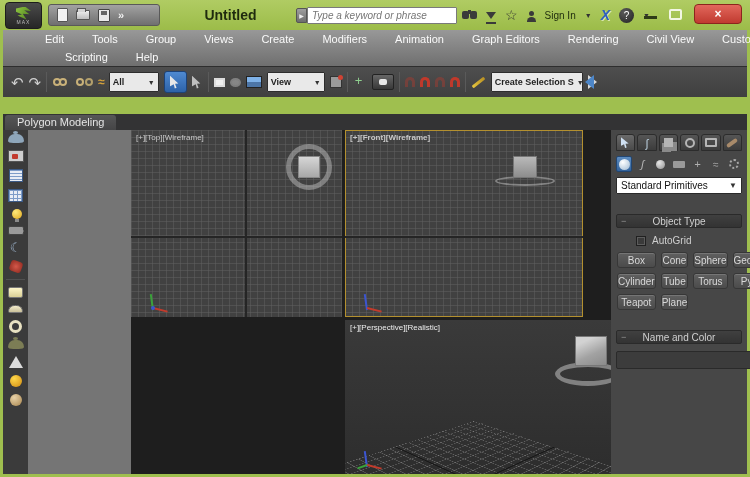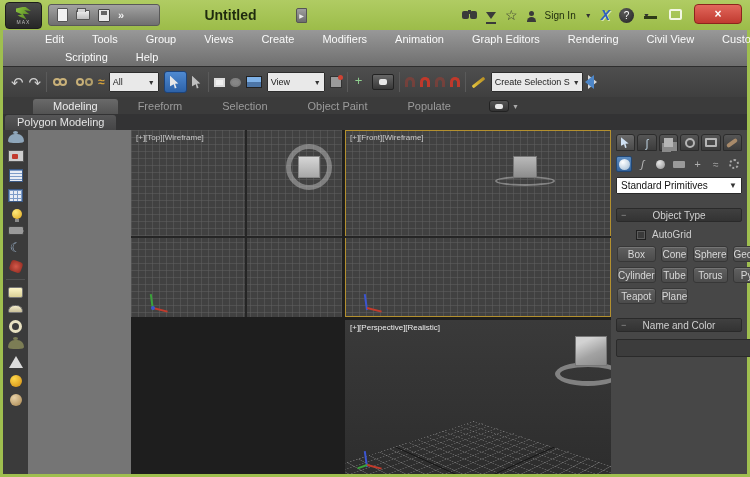--- a/index.html
+++ b/index.html
@@ -77,21 +77,21 @@
   .tsep { width:1px; height:20px; background:#2d2d2d; border-right:1px solid #5a5a5a; }
   .tbtn { color:#cfcfcf; font-size:15px; line-height:15px; cursor:pointer; }
   .chain { width:18px; height:13px; position:relative; cursor:pointer; }
   .chain i { position:absolute; width:8px; height:8px; border:2px solid #c9b179; border-radius:50%; top:2px; }
   .chain i:first-child { left:1px; }
   .chain i:last-child { left:7px; }
   .chain.broken i:last-child { left:10px; border-color:#b3a06c; }
   .bindsw { color:#d6a33c; font-size:12px; font-weight:bold; cursor:pointer; letter-spacing:-1px; }
   .dd { height:18px; background:#e9e9e9; border:1px solid #2d2d2d; border-radius:1px;
     font-size:9px; color:#222; display:flex; align-items:center; justify-content:space-between;
-    padding:9px 3px; cursor:pointer; overflow:hidden; white-space:nowrap; }
+    padding:9px 3px; cursor:pointer; overflow:hidden; white-space:nowrap;font-weight:bold; }
   .dd .caret2 { font-size:7px; color:#333; margin-left:3px; }
   .cursor-ico { width:11px; height:13px; background:#e8e8e8;
     clip-path:polygon(0 0, 78% 62%, 48% 64%, 62% 95%, 46% 100%, 36% 68%, 0 84%); cursor:pointer; }
   .sel-btn { width:23px; height:22px; background:linear-gradient(#4f8ad2,#2d62a8);
     border:1px solid #1d4379; border-radius:3px; display:flex; align-items:center; justify-content:center; cursor:pointer; }
   .rect-reg { width:11px; height:9px; border:2px solid #dcdcdc; background:#efefef; cursor:pointer; }
   .dim { opacity:.38; }
   .wincross { width:16px; height:12px; background:linear-gradient(#7fb2e8 50%,#4d76a8 50%);
     border:1px solid #222; cursor:pointer; }
   .pivot-ico { width:12px; height:12px; background:#9a9a9a; border:1px solid #333; position:relative; cursor:pointer; }
@@ -161,21 +161,21 @@
   .gray-strip { position:absolute; left:25px; top:0; width:103px; height:344px; background:#757575; }
 
   
   .viewports { position:absolute; left:128px; top:0; width:480px; height:344px; background:#1e1e1e; }
   .vp { position:absolute; background-color:#414141; overflow:hidden; }
   .wire { background-image:
       linear-gradient(rgba(95,95,95,.55) 1px, transparent 1px),
       linear-gradient(90deg, rgba(95,95,95,.55) 1px, transparent 1px);
     background-size:7px 7px; }
   .vp-top  { left:0;   top:0;   width:211px; height:187px; }
-  .vp-front{ left:214px; top:0; width:266px; height:187px; outline:1px solid #b3902f; outline-offset:-1px; }
+  .vp-front{ left:214px; top:0; width:238px; height:187px; outline:1px solid #b3902f; outline-offset:-1px;font-weight:bold; }
   .vp-left { left:0;   top:190px; width:211px; height:154px; }
   .vp-persp{ left:214px; top:190px; width:290px; height:154px;
     background:linear-gradient(#3a3a3a,#2d2d2d); }
   .vp-label { position:absolute; left:5px; top:3px; font-size:8px; color:#c9c9c9; z-index:5; cursor:pointer; }
   .vp-persp .vp-label { color:#ececec; }
   .axis-v { position:absolute; top:0; bottom:0; width:2px; background:#252525; }
   .axis-h { position:absolute; left:0; right:0; height:2px; background:#252525; }
   .ring-cube { position:absolute; right:10px; top:14px; width:46px; height:46px;
     border:5px solid rgba(205,205,205,.45); border-radius:50%; cursor:pointer; }
   .ring-cube::after { content:""; position:absolute; left:50%; top:50%; transform:translate(-50%,-50%);
@@ -224,21 +224,21 @@
   .c-shapes { color:#b8b8b8; font-size:11px; }
   .c-light { width:9px; height:9px; border-radius:50%; background:radial-gradient(circle at 35% 30%,#e8e8e8,#8f8f8f); }
   .c-camera { width:12px; height:7px; background:#9a9a9a; border-radius:1px; }
   .c-helper { color:#b0b0b0; font-size:11px; }
   .c-warp { color:#a8a8a8; font-size:10px; }
   .c-sys { width:10px; height:10px; border:2px dotted #a8a8a8; border-radius:50%; }
   .cp-dd { margin-top:4px; height:17px; background:#fff; border:1px solid #2a2a2a; border-radius:1px;
     font-size:10px; color:#111; display:flex; align-items:center; justify-content:space-between;
     padding:0 4px; cursor:pointer; }
   .cp-dd .caret2 { font-size:8px; color:#333; }
-  .rollout { margin-top:14px; }
+  .rollout { margin-top:20px; }
   .roll-head { height:14px; background:linear-gradient(#404040,#333); border:1px solid #2a2a2a;
     border-radius:2px; display:flex; align-items:center; justify-content:center;
     font-size:10px; color:#d0d0d0; position:relative; cursor:pointer; }
   .roll-head::before { content:"\2212"; position:absolute; left:4px; font-size:9px; color:#999; }
   .autogrid-row { display:flex; align-items:center; gap:6px; margin:7px 0 6px 20px; }
   .chk { width:10px; height:10px; background:#3a3a3a; border:1px solid #202020;
     box-shadow:inset 0 0 0 1px #5c5c5c; cursor:pointer; }
   .chk-label { font-size:10px; color:#cfcfcf; }
   .obj-grid { display:grid; grid-template-columns:1fr 1fr 1fr 1fr; gap:5px 5px; padding:0 1px; }
   .obj-btn { height:16px; background:linear-gradient(#606060,#4b4b4b); border:1px solid #373737;
@@ -259,20 +259,21 @@
       <div class="logo-max">MAX</div>
     </div>
     <div class="qat">
       <span class="ic-doc"></span>
       <span class="ic-folder"></span>
       <span class="ic-floppy"></span>
       <span class="qat-more">»</span>
     </div>
     <div class="doc-title">Untitled</div>
     <div class="search-arrow">▶</div>
+    <input class="search-box" placeholder="Type a keyword or phrase" style="">
     <div class="tb-icons">
       <span class="binoc"></span>
       <span class="dl-arrow"></span>
       <span class="star">☆</span>
       <span class="person"></span>
       <span class="signin">Sign In</span>
       <span class="caret">▼</span>
       <span class="xchg">X</span>
       <span class="helpq">?</span>
       <span class="caret">▼</span>
@@ -346,31 +347,20 @@
     <span class="magnet"></span>
     <span class="tsep"></span>
     <span class="pencil"></span>
     <span class="dd" style="width:92px">
       <span>Create Selection S</span>
         <span class="caret2">▼</span>
     </span>
     <span class="mirror"></span>
   </div>
 
-  <div class="ribbon-tabs">
-    <span class="rtab active">Modeling</span>
-    <span class="rtab">Freeform</span>
-    <span class="rtab">Selection</span>
-    <span class="rtab">Object Paint</span>
-    <span class="rtab">Populate</span>
-    <span class="rib-media">
-        <i></i>
-      </span>
-    <span class="rib-caret">▼</span>
-  </div>
   <div class="ribbon-panelrow">
     <span class="ppanel-tab">Polygon Modeling</span>
   </div>
 
   <div class="workspace">
 
     <div class="left-strip">
       <span class="lsi ic-teapot"></span>
       <span class="lsi ic-winred"></span>
       <span class="lsi ic-list"></span>

